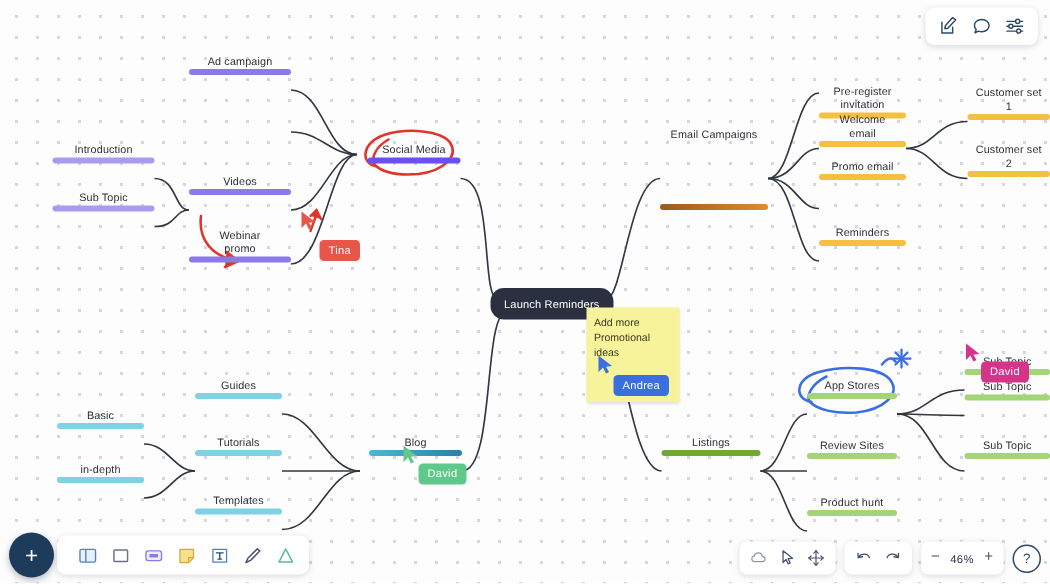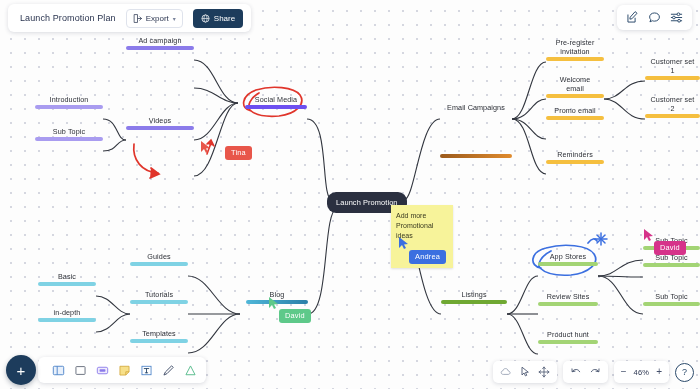--- a/index.html
+++ b/index.html
@@ -238,38 +238,43 @@
   </svg>
 
   <div class="node" style="left:126px; top:36px; width:68px;">
     <div class="lbl">Ad campaign</div>
     <div class="bar" style="background:#8b7bea"></div>
   </div>
   <div class="node" style="left:126px; top:116px; width:68px;">
     <div class="lbl">Videos</div>
     <div class="bar" style="background:#8b7bea"></div>
   </div>
+  <div class="node" style="left:126px; top:152px; width:68px;">
+    <div class="lbl">Webinar
+promo</div>
+    <div class="bar" style="background:#8b7bea"></div>
+  </div>
   <div class="node" style="left:35px; top:95px; width:68px;">
     <div class="lbl">Introduction</div>
     <div class="bar" style="background:#a99cf0"></div>
   </div>
   <div class="node" style="left:35px; top:127px; width:68px;">
     <div class="lbl">Sub Topic</div>
     <div class="bar" style="background:#a99cf0"></div>
   </div>
   <div class="node" style="left:245px; top:95px; width:62px;">
     <div class="lbl">Social Media</div>
     <div class="bar" style="background:#6c4ff0"></div>
   </div>
 
-  <div class="node" style="left:440px; top:103px; width:72px;gap:41px;">
+  <div class="node" style="left:440px; top:85px; width:72px;gap:41px;">
     <div class="lbl">Email Campaigns</div>
     <div class="bar" style="background:linear-gradient(90deg,#9b5a1c,#e08b2e)"></div>
   </div>
-  <div class="node" style="left:546px; top:38px; width:58px;">
+  <div class="node" style="left:546px; top:56px; width:58px;">
     <div class="lbl">Pre-register
 invitation</div>
     <div class="bar" style="background:#f5bf3f"></div>
   </div>
   <div class="node" style="left:546px; top:75px; width:58px;justify-content:center;">
     <div class="lbl">Welcome
 email</div>
     <div class="bar" style="background:#f5bf3f"></div>
   </div>
   <div class="node" style="left:546px; top:106px; width:58px;">
@@ -338,65 +343,46 @@
   </div>
   <div class="node" style="left:643px; top:253px; width:57px;">
     <div class="lbl">Sub Topic</div>
     <div class="bar" style="background:#a3d475"></div>
   </div>
   <div class="node" style="left:643px; top:292px; width:57px;">
     <div class="lbl">Sub Topic</div>
     <div class="bar" style="background:#a3d475"></div>
   </div>
 
-  <div id="center-node" style="left:327px; top:192px;">Launch Promotion</div>
+  <div id="center-node" style="left:327px; top:192px;">Launch Reminders</div>
 
   <div id="sticky-note" style="left:391px; top:205px;">
     <span>Add more Promotional ideas</span>
   </div>
 
   <svg class="cursor-arrow" style="left:200px; top:140px;" width="12" height="14" viewBox="0 0 12 14">
     <path d="M1,1 L1,12 L4,9 L6,13 L8,12 L6,8.5 L10,8 Z" fill="#e8564a"></path>
   </svg>
-  <div class="cursor-tag" style="left:213px; top:146px; background:#e8564a;margin-left:12px;">Tina</div>
+  <div class="cursor-tag" style="left:213px; top:160px; background:#e8564a;">Tina</div>
 
   <svg class="cursor-arrow" style="left:398px; top:236px;" width="12" height="14" viewBox="0 0 12 14">
     <path d="M1,1 L1,12 L4,9 L6,13 L8,12 L6,8.5 L10,8 Z" fill="#3b6fe0"></path>
   </svg>
   <div class="cursor-tag" style="left:409px; top:250px; background:#3b6fe0;">Andrea</div>
 
   <svg class="cursor-arrow" style="left:268px; top:296px;" width="12" height="14" viewBox="0 0 12 14">
     <path d="M1,1 L1,12 L4,9 L6,13 L8,12 L6,8.5 L10,8 Z" fill="#5ec98a"></path>
   </svg>
   <div class="cursor-tag" style="left:279px; top:309px; background:#5ec98a;">David</div>
 
   <svg class="cursor-arrow" style="left:643px; top:228px;" width="12" height="14" viewBox="0 0 12 14">
     <path d="M1,1 L1,12 L4,9 L6,13 L8,12 L6,8.5 L10,8 Z" fill="#d6338a"></path>
   </svg>
   <div class="cursor-tag" style="left:654px; top:241px; background:#d6338a;">David</div>
 
-  <div id="header">
-    <div id="doc-title">Launch Promotion Plan</div>
-    <div id="export-btn">
-      <svg class="ic" width="9" height="9" viewBox="0 0 16 16">
-        <path d="M2,1 L8,1 L8,15 L2,15 Z" fill="none" stroke="#2b3550" stroke-width="1.3"></path>
-        <path d="M9,8 L15,8 M12,5 L15,8 L12,11" fill="none" stroke="#2b3550" stroke-width="1.3" stroke-linecap="round"></path>
-      </svg>
-      <span>Export</span>
-      <span class="caret">▾</span>
-    </div>
-    <div id="share-btn">
-      <svg class="ic" width="9" height="9" viewBox="0 0 16 16">
-        <circle cx="8" cy="8" r="6.4" fill="none" stroke="#fff" stroke-width="1.3"></circle>
-        <ellipse cx="8" cy="8" rx="2.8" ry="6.4" fill="none" stroke="#fff" stroke-width="1.1"></ellipse>
-        <line x1="1.6" y1="8" x2="14.4" y2="8" stroke="#fff" stroke-width="1.1"></line>
-      </svg>
-      <span>Share</span>
-    </div>
-  </div>
 
   <div id="top-tools">
     <svg class="ic" width="13" height="13" viewBox="0 0 20 20">
       <path d="M3,6 L3,17 L14,17 L14,11" fill="none" stroke="#2b4a6b" stroke-width="1.5" stroke-linecap="round"></path>
       <path d="M9,12 L17,3.5 L14,1 L6.5,9.5 L6,12.5 Z" fill="none" stroke="#2b4a6b" stroke-width="1.5" stroke-linejoin="round"></path>
     </svg>
     <svg class="ic" width="13" height="13" viewBox="0 0 20 20">
       <path d="M10,3 C14.5,3 17.5,5.8 17.5,9.3 C17.5,12.8 14.5,15.6 10,15.6 C8.8,15.6 7.7,15.4 6.7,15 L3,16.7 L4.3,13.4 C3.2,12.3 2.5,10.9 2.5,9.3 C2.5,5.8 5.5,3 10,3 Z" fill="none" stroke="#2b4a6b" stroke-width="1.5" stroke-linejoin="round"></path>
     </svg>
     <svg class="ic" width="13" height="13" viewBox="0 0 20 20">

